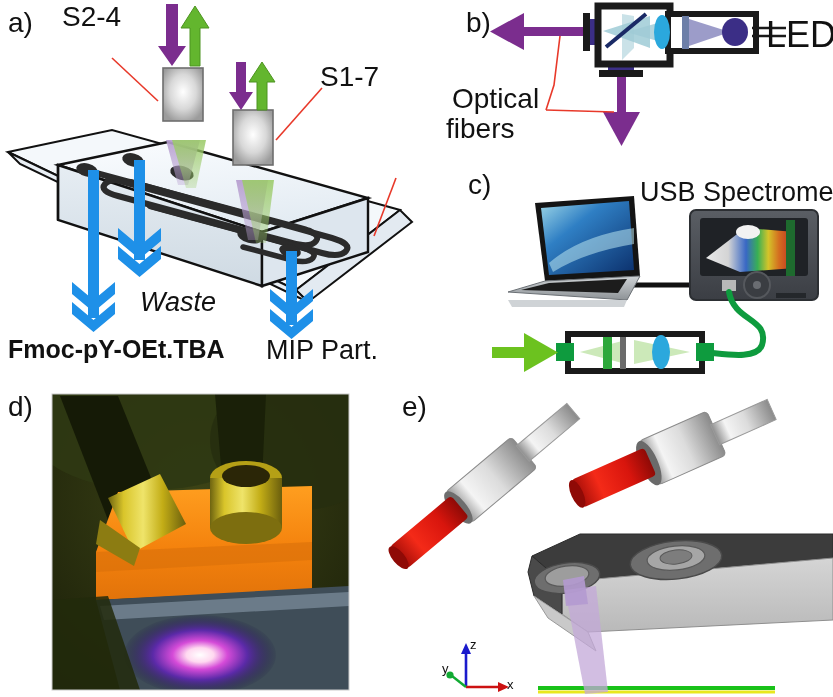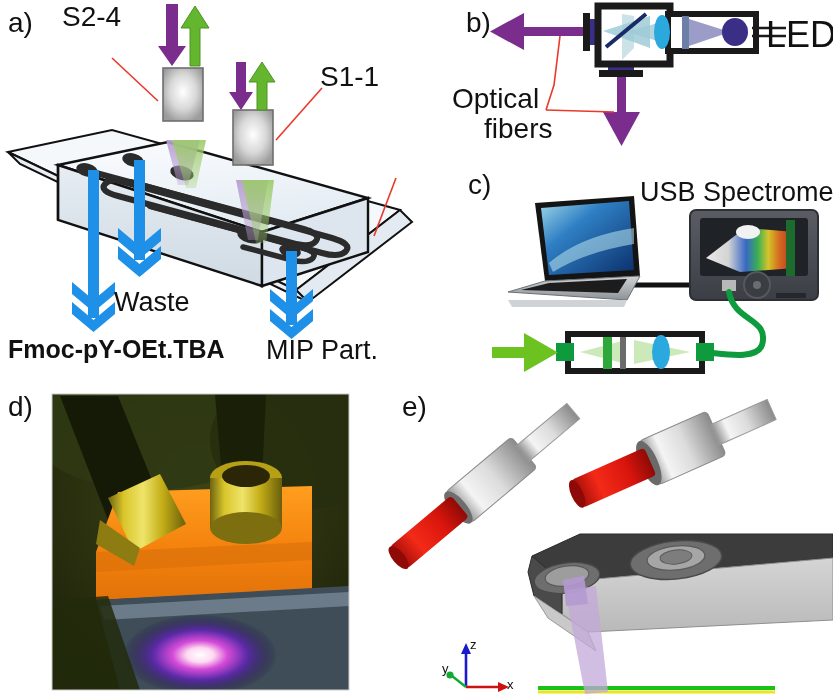--- a/index.html
+++ b/index.html
@@ -347,28 +347,28 @@
   </g>
 </svg>
 
 <div class="txtnode" style="left:8px;top:8px;font-size:28px;">a)</div>
 <div class="txtnode" style="left:466px;top:8px;font-size:28px;">b)</div>
 <div class="txtnode" style="left:468px;top:170px;font-size:28px;">c)</div>
 <div class="txtnode" style="left:8px;top:392px;font-size:28px;">d)</div>
 <div class="txtnode" style="left:402px;top:392px;font-size:28px;">e)</div>
 
 <div class="txtnode" style="left:62px;top:2px;font-size:28px;">S2-4</div>
-<div class="txtnode" style="left:320px;top:62px;font-size:28px;">S1-1</div>
-<div class="txtnode" style="left:114px;top:288px;font-size:27px;">Waste</div>
+<div class="txtnode" style="left:320px;top:62px;font-size:28px;">S1-7</div>
+<div class="txtnode" style="left:140px;top:288px;font-size:27px;font-style:italic;">Waste</div>
 <div class="txtnode" style="left:266px;top:336px;font-size:27px;">MIP Part.</div>
 <div class="txtnode" style="left:8px;top:336px;font-size:25px;font-weight:bold;">Fmoc-pY-OEt.TBA</div>
 
 <div class="txtnode" style="left:766px;top:16px;font-size:36px;">LED</div>
 <div class="txtnode" style="left:452px;top:84px;font-size:28px;">Optical</div>
-<div class="txtnode" style="left:484px;top:114px;font-size:28px;">fibers</div>
+<div class="txtnode" style="left:446px;top:114px;font-size:28px;">fibers</div>
 
 <div class="txtnode" style="left:640px;top:178px;font-size:27px;">USB Spectrometer</div>
 
 <div class="txtnode" style="left:470px;top:638px;font-size:13px;">z</div>
 <div class="txtnode" style="left:507px;top:678px;font-size:13px;">x</div>
 <div class="txtnode" style="left:442px;top:662px;font-size:13px;">y</div>
 
 </div>
 
 </body></html>

